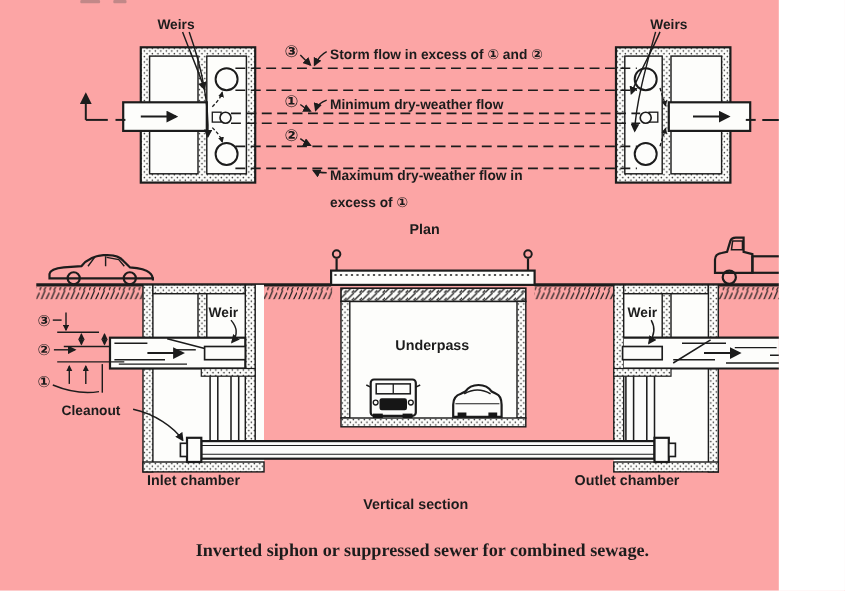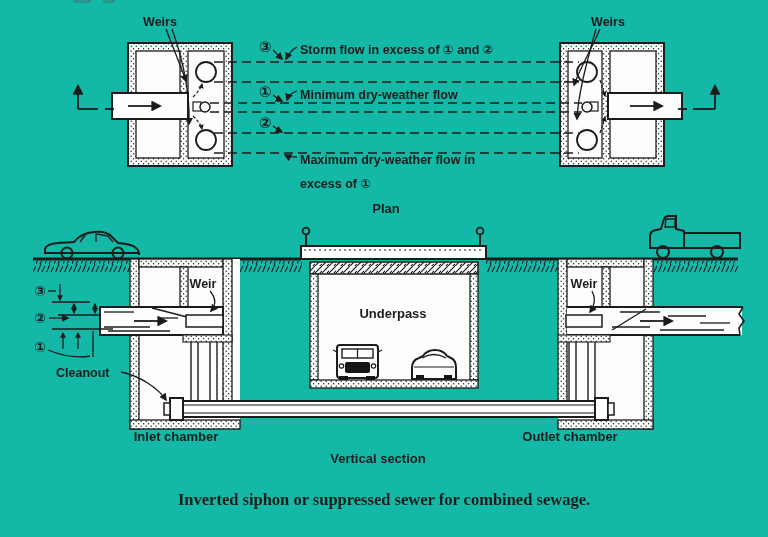--- a/index.html
+++ b/index.html
@@ -1,16 +1,16 @@
 <!DOCTYPE html>
 <html><head>
 <meta charset="utf-8">
 <style>
   html,body{margin:0;padding:0;background:#ffffff;}
-  .page{width:768px;height:537px;position:relative;background:#14b8a6;overflow:hidden;}
+  .page{width:708px;height:537px;position:relative;background:#fca5a5;overflow:hidden;}
   svg{display:block;}
   text{font-family:"Liberation Sans","DejaVu Sans",sans-serif;fill:#1c1c1c;}
   .lbl{font-weight:700;font-size:12.5px;}
   .big{font-weight:700;font-size:13px;}
   .num{font-weight:700;font-size:15px;}
   .numsm{font-weight:700;font-size:14px;}
   .cap{font-family:"Liberation Serif","DejaVu Serif",serif;font-weight:700;font-size:16.5px;}
   .ink{stroke:#1c1c1c;fill:none;}
 </style>
 </head>

